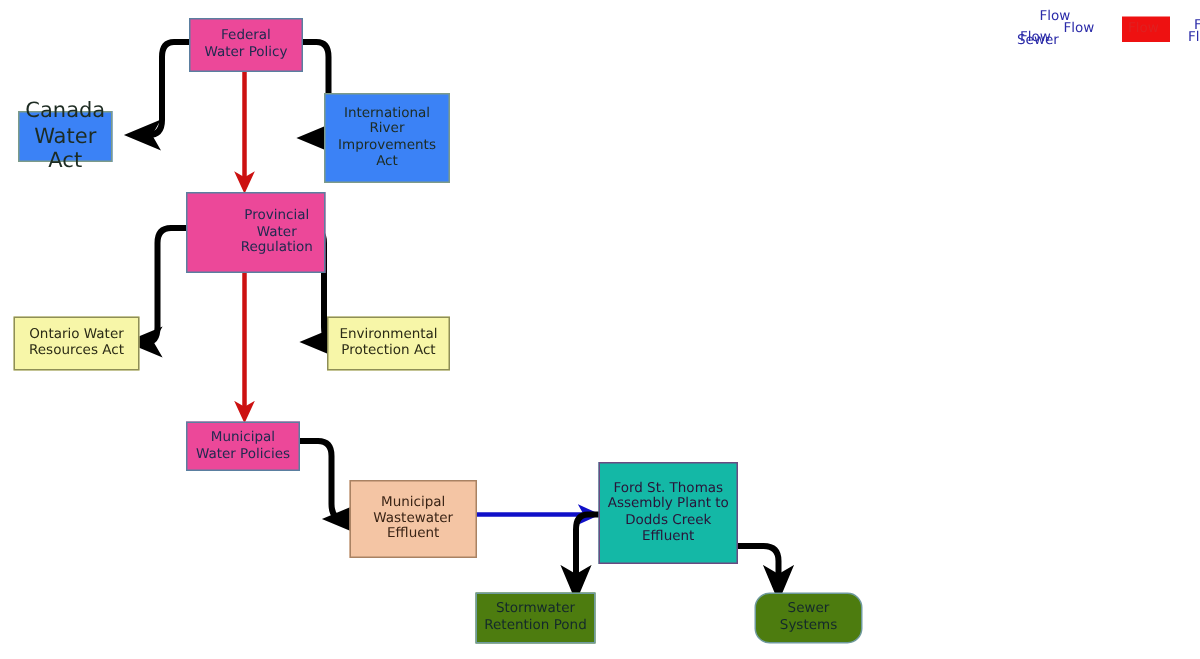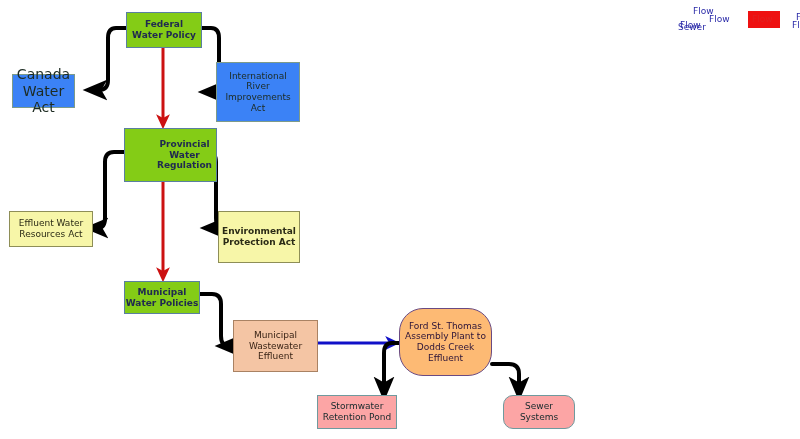--- a/index.html
+++ b/index.html
@@ -35,48 +35,46 @@
     text-align: center;
     border-style: solid;
     border-width: 1px;
     font-family: "DejaVu Sans", sans-serif;
     color: #1c1c3c;
     line-height: 1.18;
     white-space: pre-line;
     z-index: 3;
   }
   .node-blue {
-    background: #84cc16;
+    background: #ec4899;
     border-color: #5a7fa0;
     color: #202a50;
-    font-weight: bold;
   }
   .node-green {
     background: #3b82f6;
     border-color: #7d9b89;
     color: #1d2b22;
   }
   .node-yellow {
     background: #f7f6a8;
     border-color: #8e8e57;
     color: #2b2b16;
   }
   .node-orange {
     background: #f4c5a4;
     border-color: #a98263;
     color: #3a2416;
   }
   .node-purple {
-    background: #fdba74;
+    background: #14b8a6;
     border-color: #6a4a82;
     color: #2a1338;
-    border-radius: 24px;
   }
   .node-cyan {
-    background: #fca5a5;
+    background: #4d7c0f;
     border-color: #6f9a9e;
     color: #14292b;
   }
   .legend {
     position: absolute;
     z-index: 5;
     margin-left: 21px;
   }
   .legend-label {
     position: absolute;
@@ -138,24 +136,24 @@
 
   <div class="node node-green" style="left:216px; top:62px; width:84px; height:60px; font-size:9px;">International
 River
 Improvements
 Act</div>
 
   <div class="node node-blue" style="left:124px; top:128px; width:93px; height:54px; font-size:9px;padding-left:28px;">Provincial
 Water
 Regulation</div>
 
-  <div class="node node-yellow" style="left:9px; top:211px; width:84px; height:36px; font-size:9px;">Effluent Water
+  <div class="node node-yellow" style="left:9px; top:211px; width:84px; height:36px; font-size:9px;">Ontario Water
 Resources Act</div>
 
-  <div class="node node-yellow" style="left:218px; top:211px; width:82px; height:52px; font-size:9px;font-weight:bold;">Environmental
+  <div class="node node-yellow" style="left:218px; top:211px; width:82px; height:36px; font-size:9px;">Environmental
 Protection Act</div>
 
   <div class="node node-blue" style="left:124px; top:281px; width:76px; height:33px; font-size:9px;">Municipal
 Water Policies</div>
 
   <div class="node node-orange" style="left:233px; top:320px; width:85px; height:52px; font-size:9px;">Municipal
 Wastewater
 Effluent</div>
 
   <div class="node node-purple" style="left:399px; top:308px; width:93px; height:68px; font-size:9px;">Ford St. Thomas

